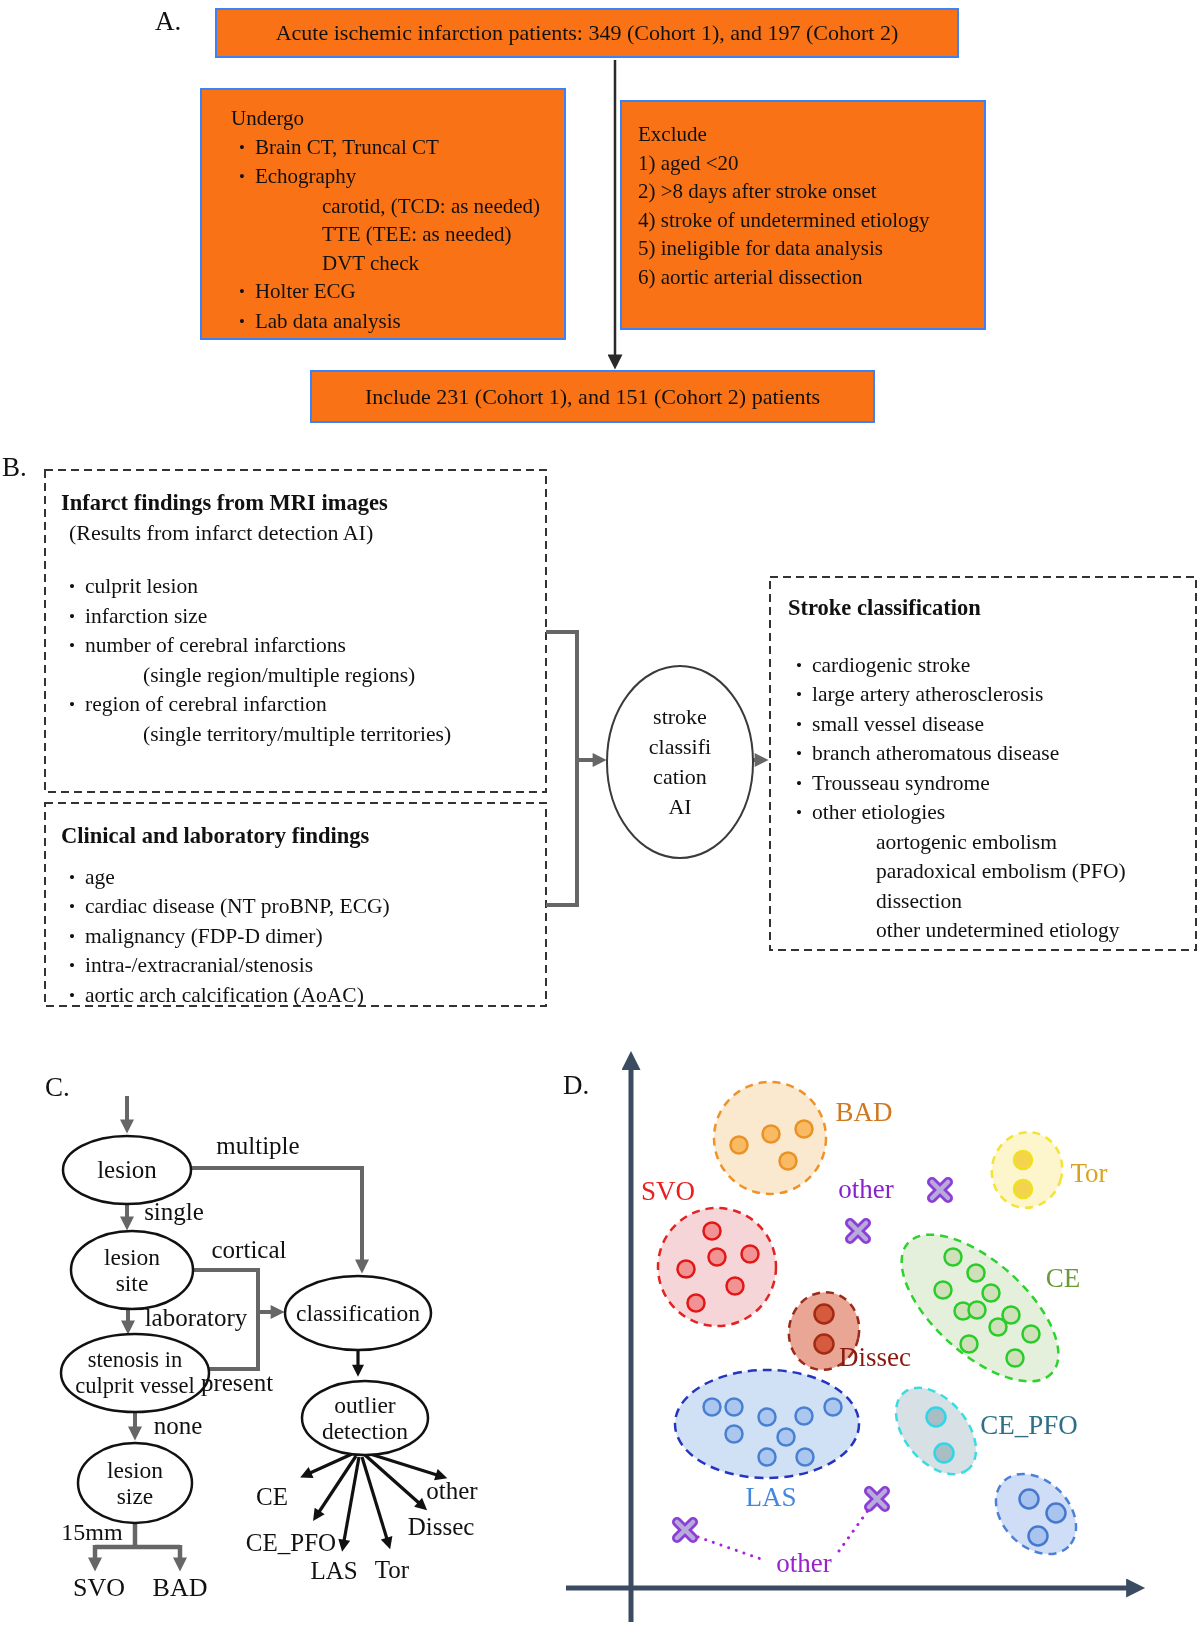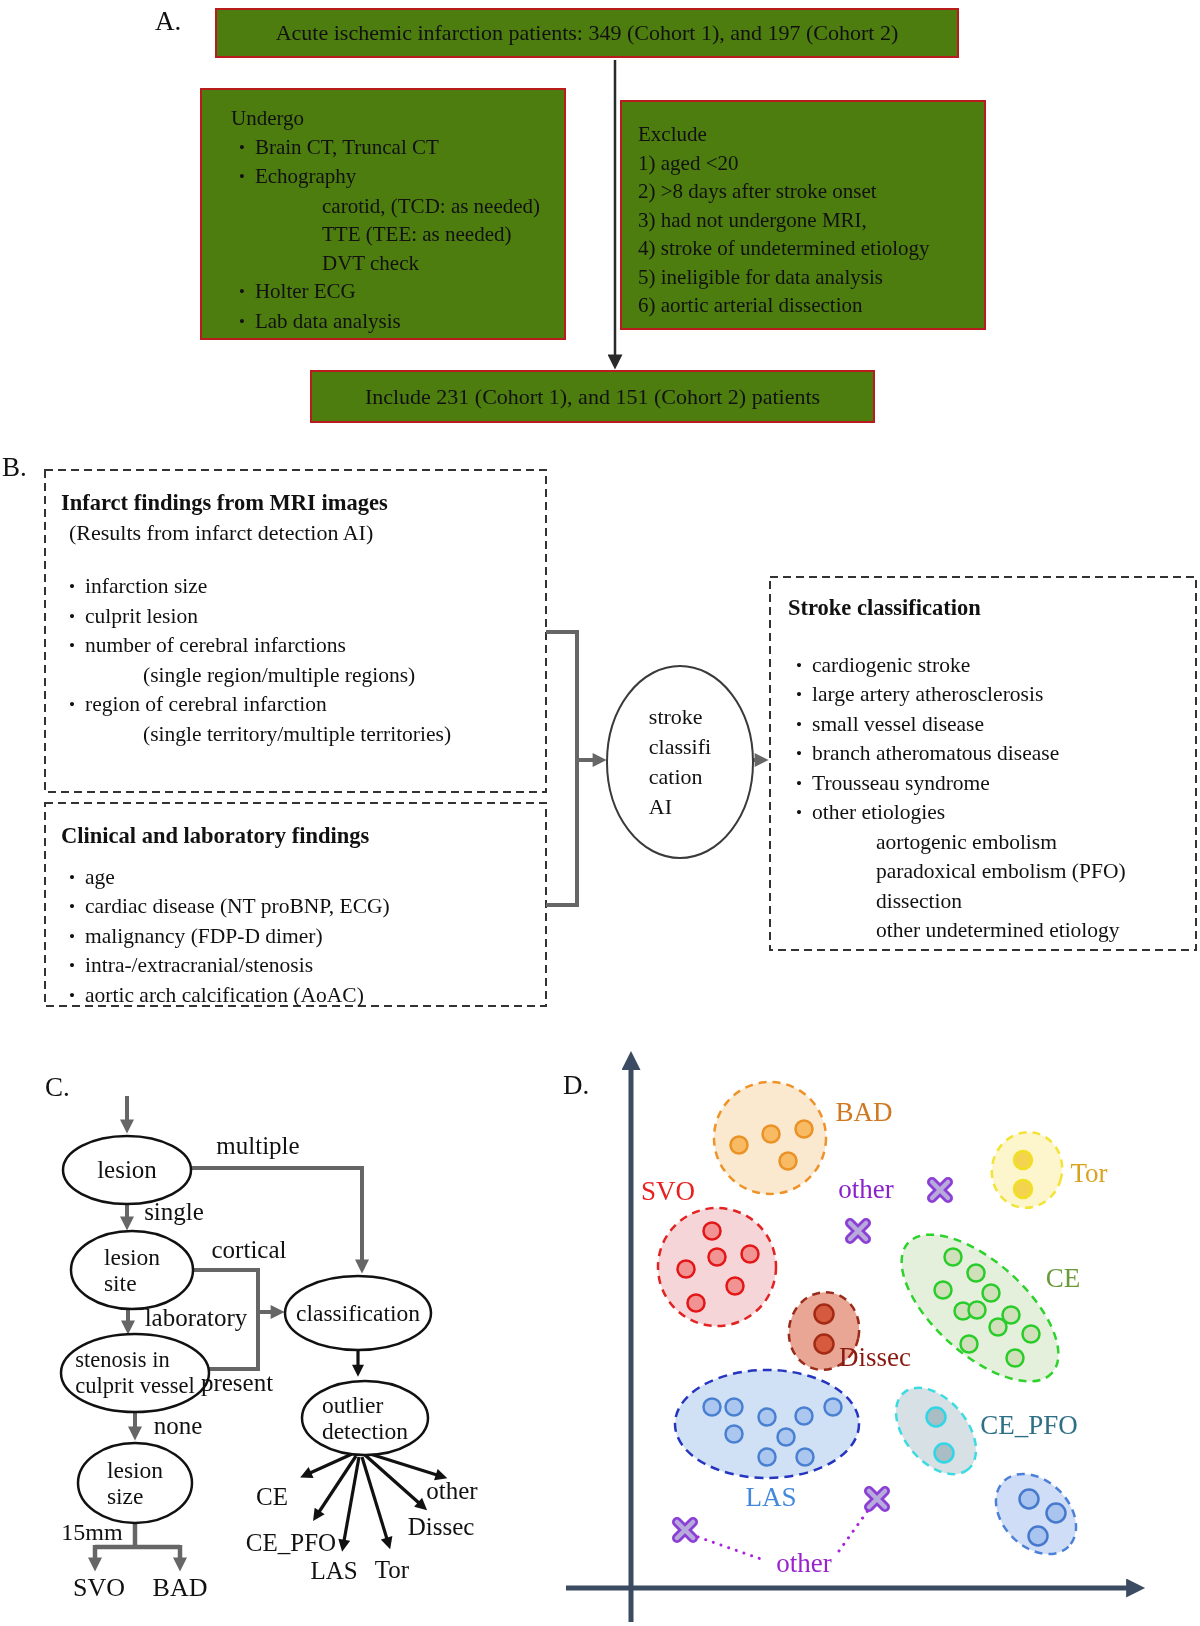--- a/index.html
+++ b/index.html
@@ -1,30 +1,30 @@
 <!DOCTYPE html>
 <html><head>
 <meta charset="utf-8">
 <style>
   html,body{margin:0;padding:0;background:#fff}
   #fig{position:relative;width:1200px;height:1626px;background:#fff;
        font-family:"Liberation Serif","DejaVu Serif",serif;color:#111;overflow:hidden}
   .abs{position:absolute}
-  .box{position:absolute;border:2px solid #b91c1c;background:#4d7c0f;box-sizing:border-box}
+  .box{position:absolute;border:2px solid #3b82f6;background:#f97316;box-sizing:border-box}
   .ctr{display:flex;align-items:center;justify-content:center;text-align:center}
   .panel-letter{position:absolute;font-size:27px}
   .bodytxt{font-size:21px;line-height:28.5px}
   .bodytxtB{font-size:21.5px;line-height:29.5px}
   .row{white-space:nowrap}
   .b::before{content:"\2022";display:inline-block;margin:0 10px 0 8px;font-size:0.8em;vertical-align:1px}
   .subA{padding-left:91px}
   .subB{padding-left:82px}
   .subC{padding-left:88px}
   .ttl{font-weight:bold}
-  .lbl{position:absolute;transform:translate(-50%,-50%);white-space:nowrap;text-align:left}
+  .lbl{position:absolute;transform:translate(-50%,-50%);white-space:nowrap;text-align:center}
   .clbl{font-size:25px}
   .dlbl{font-size:27px}
   .node{font-size:23.5px;line-height:26px}
   svg{position:absolute;left:0;top:0}
 </style>
 </head>
 <body>
 
 <div id="fig">
 
@@ -233,38 +233,37 @@
     <div class="row subA"><span>TTE (TEE: as needed)</span></div>
     <div class="row subA"><span>DVT check</span></div>
     <div class="row b"><span>Holter ECG</span></div>
     <div class="row b"><span>Lab data analysis</span></div>
   </div>
 
   <div class="box bodytxt" style="left:620px;top:100px;width:366px;height:230px;padding:18px 16px">
     <div class="row">Exclude</div>
     <div class="row">1) aged &lt;20</div>
     <div class="row">2) &gt;8 days after stroke onset</div>
-    <div class="row">3) had not undergone MRI,</div>
     <div class="row">4) stroke of undetermined etiology</div>
     <div class="row">5) ineligible for data analysis</div>
     <div class="row">6) aortic arterial dissection</div>
   </div>
 
   <div class="box ctr" style="left:310px;top:370px;width:565px;height:53px;font-size:22px">
     <span>Include 231 (Cohort 1), and 151 (Cohort 2) patients</span>
   </div>
 
   <div class="panel-letter" style="left:2px;top:452px">B.</div>
 
   <div class="abs bodytxtB" style="left:45px;top:470px;width:501px;height:322px;padding:18px 16px;box-sizing:border-box">
     <div class="row ttl" style="font-size:22.5px">Infarct findings from MRI images</div>
     <div class="row" style="padding-left:8px;font-size:22px">(Results from infarct detection AI)</div>
     <div style="height:25px"></div>
+    <div class="row b"><span>culprit lesion</span></div>
     <div class="row b"><span>infarction size</span></div>
-    <div class="row b"><span>culprit lesion</span></div>
     <div class="row b"><span>number of cerebral infarctions</span></div>
     <div class="row subB"><span>(single region/multiple regions)</span></div>
     <div class="row b"><span>region of cerebral infarction</span></div>
     <div class="row subB"><span>(single territory/multiple territories)</span></div>
   </div>
 
   <div class="abs bodytxtB" style="left:45px;top:803px;width:501px;height:203px;padding:18px 16px;box-sizing:border-box">
     <div class="row ttl" style="font-size:22.5px">Clinical and laboratory findings</div>
     <div style="height:12px"></div>
     <div class="row b"><span>age</span></div>

